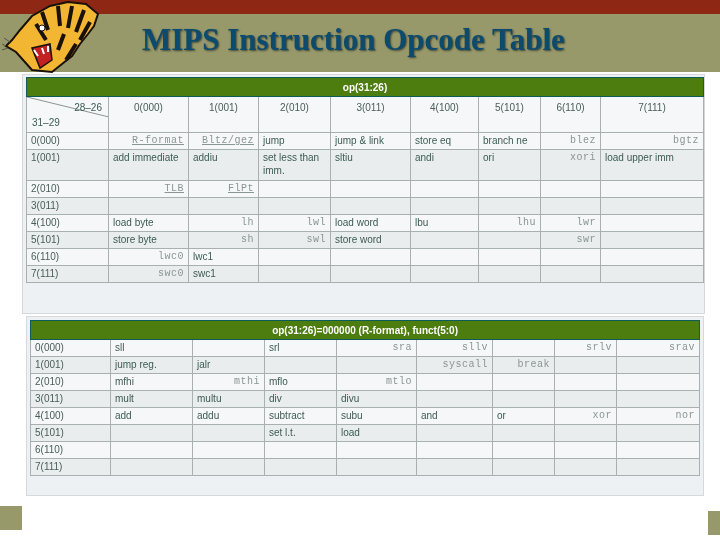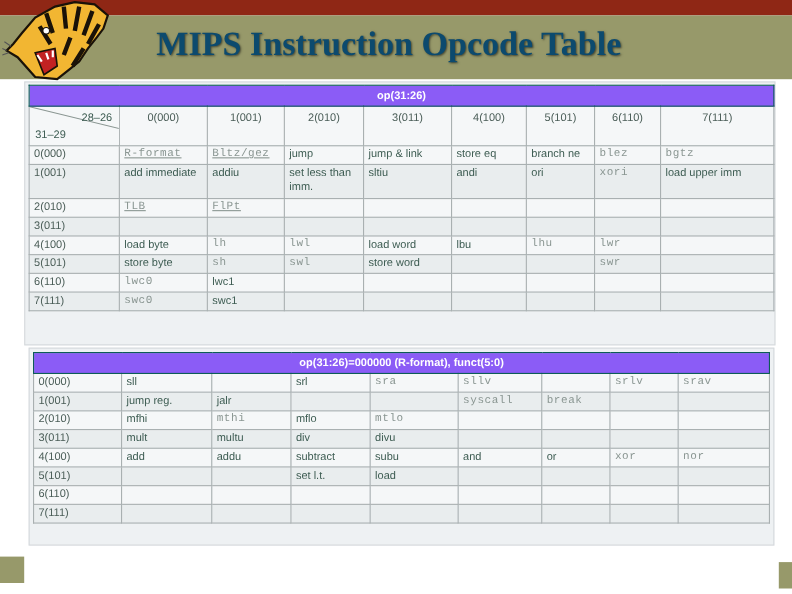--- a/index.html
+++ b/index.html
@@ -16,33 +16,33 @@
     .deco-square-right { position: absolute; left: 708px; top: 511px; width: 12px; height: 24px; background: #97996a; }
 
     .panel { position: absolute; background: #eef1f3; border: 1px solid #d5d9dc; }
     .panel1 { left: 22px; top: 74px; width: 683px; height: 240px; }
     .panel2 { left: 26px; top: 316px; width: 678px; height: 180px; }
 
     table.op { border-collapse: collapse; position: absolute; font-size: 10px; color: #3d5c52; table-layout: fixed; }
     .panel1 table.op { left: 3px; top: 2px; width: 677px; }
     .panel2 table.op { left: 3px; top: 3px; width: 669px; }
 
-    table.op th.banner { background: #8b5cf6; color: #ffffff; font-weight: bold; font-size: 10px; height: 19px;
+    table.op th.banner { background: #4d7c0f; color: #ffffff; font-weight: bold; font-size: 10px; height: 19px;
                          text-align: center; border: 1px solid #0d5c57; }
     table.op td { border: 1px solid #a9b0b1; padding: 1px 4px; vertical-align: top; background: #f5f7f8; height: 17px;
                   line-height: 13px; overflow: hidden; white-space: nowrap; }
     table.op tr.alt td { background: #e9edee; }
     table.op td.colhead { text-align: center; height: 36px; padding-top: 4px; color: #4a5d57; }
     table.op td.rowhead { color: #4a5d57; }
     table.op td.corner { position: relative; height: 36px; padding: 0; margin-top: 36px; }
     .corner-top { position: absolute; right: 6px; top: 4px; }
     .corner-bottom { position: absolute; left: 5px; bottom: 3px; }
     .corner svg { position: absolute; left: 0; top: 0; }
 
-    .mono { font-family: "Liberation Mono", monospace; color: #8a9692; letter-spacing: 0.5px; }
+    .mono { font-family: "Liberation Mono", monospace; color: #8a9692; letter-spacing: 0.5px; text-align: right; }
     .ul { text-decoration: underline; }
     .wrap { white-space: normal !important; }
     td.tall { height: 31px !important; }
   </style>
 </head>
 <body>
 
 <div class="top-bar"></div>
 <div class="title-band"></div>
 

